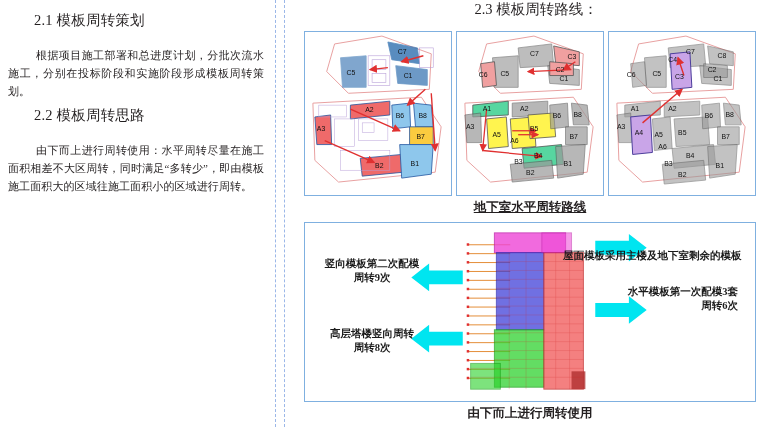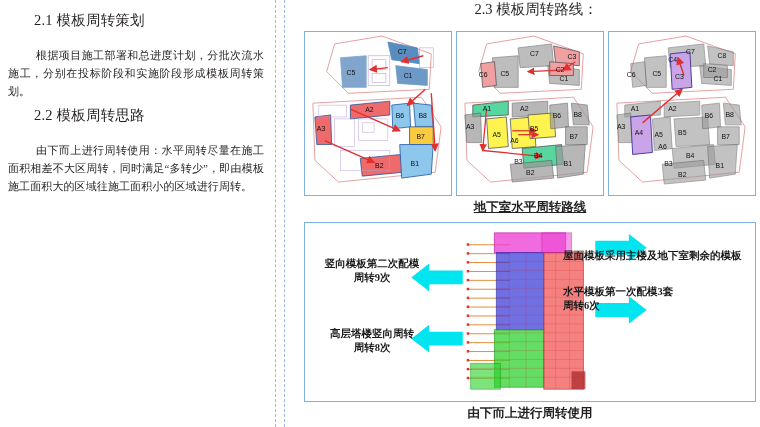--- a/index.html
+++ b/index.html
@@ -75,21 +75,21 @@
 
   .elev-svg{position:absolute;left:0;top:0;width:100%;height:100%;}
 
   .note{
     position:absolute;
     font-family:Liberation Serif, serif;
     font-size:10.5px;color:#1a1a1a;line-height:1.35;
     font-weight:bold;text-align:center;white-space:pre-line;
   }
   .note.n-top-right{left:258px;top:26px;width:190px;text-align:left;}
-  .note.n-mid-right{left:258px;top:62px;width:175px;text-align:left;}
+  .note.n-mid-right{left:258px;top:62px;width:175px;text-align:right;}
   .note.n-up-left{left:6px;top:34px;width:122px;}
   .note.n-low-left{left:6px;top:104px;width:122px;}
 </style>
 </head>
 <body>
 
 <div class="slide">
 
   <div class="left-col">
     <div class="heading">2.1 模板周转策划</div>

